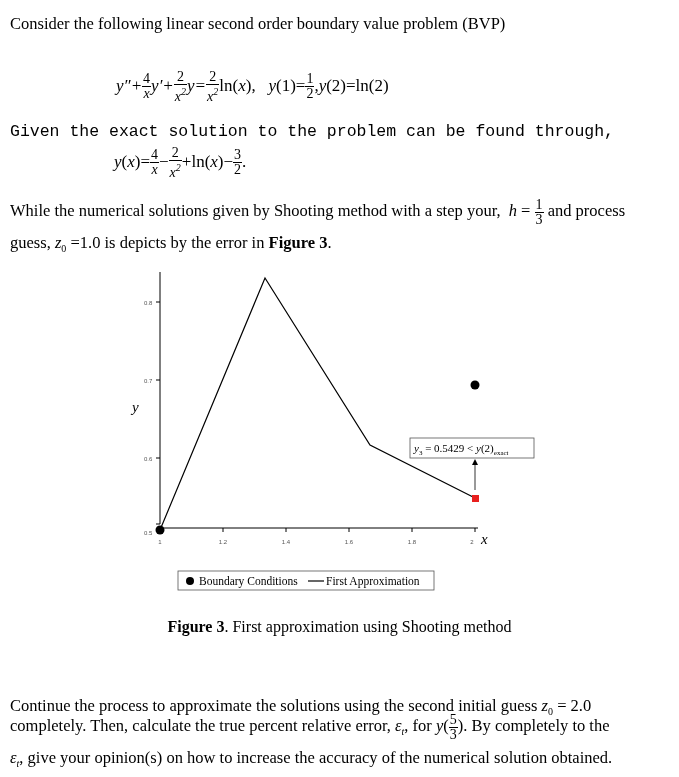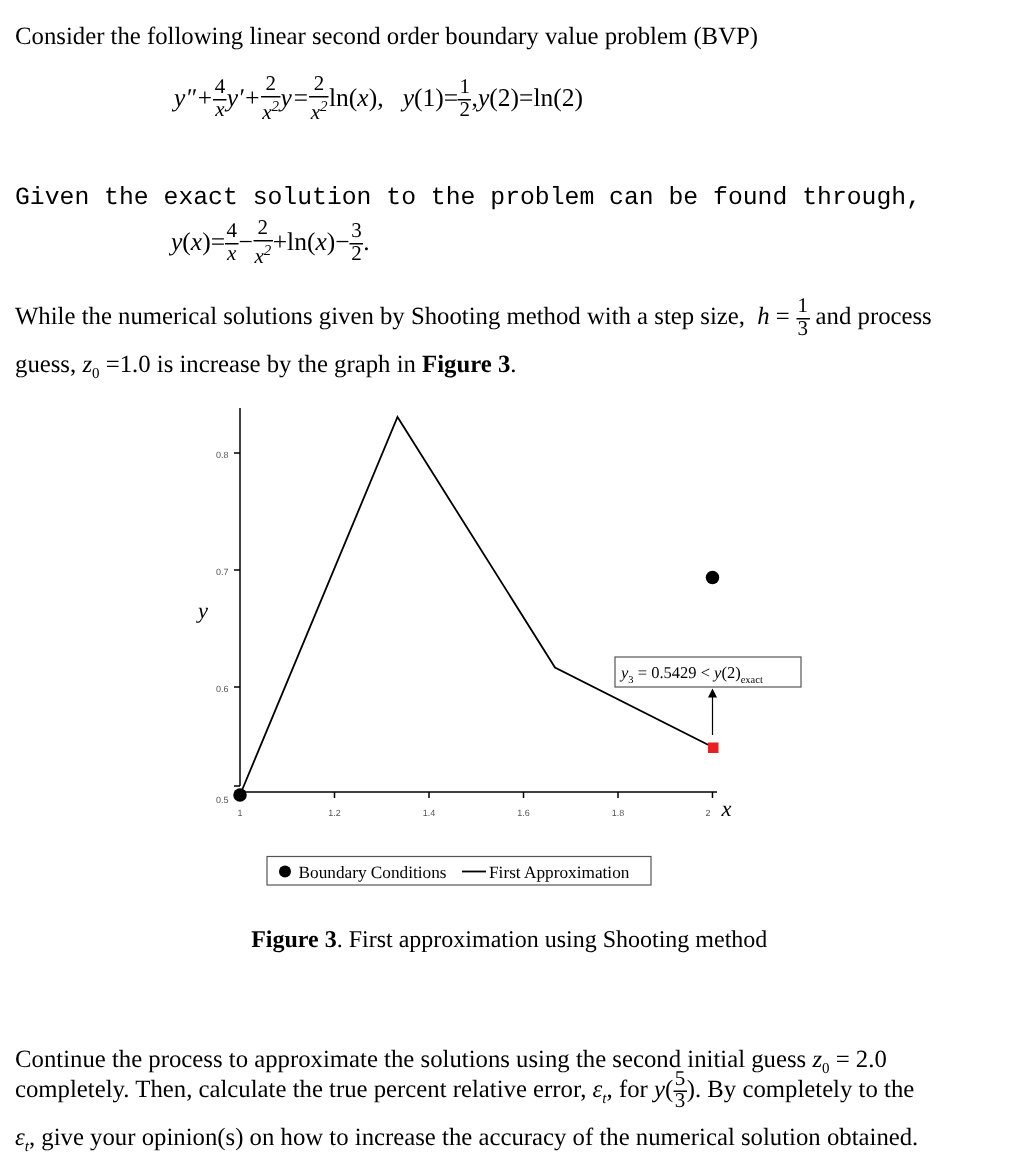--- a/index.html
+++ b/index.html
@@ -15,40 +15,40 @@
     sup { font-size: 10px; }
     sub { font-size: 10px; }
     #chart { position: absolute; left: 110px; top: 262px; }
     .caption { position: absolute; left: 0; width: 679px; text-align: center; top: 618px; font-size: 16px; }
   </style>
 </head>
 <body>
 
 <div class="line" style="top:14px;">Consider the following linear second order boundary value problem (BVP)</div>
 
-<div class="eq math" style="left:116px; top:50px;">
+<div class="eq math" style="left:116px; top:70px;">
   y″+<span class="frac"><span class="num">4</span><span class="den">x</span></span>y′+<span class="frac"><span class="num">2</span><span class="den">x<sup>2</sup></span></span>y=<span class="frac"><span class="num">2</span><span class="den">x<sup>2</sup></span></span><span class="up">ln(</span>x<span class="up">),</span>&nbsp;&nbsp; y<span class="up">(1)=</span><span class="frac"><span class="num">1</span><span class="den" style="font-style:normal">2</span></span><span class="up">,</span>y<span class="up">(2)=ln(2)</span>
 </div>
 
 <div class="line" style="top:122px;font-family:Liberation Mono, monospace;">Given the exact solution to the problem can be found through,</div>
 
 <div class="eq math" style="left:114px; top:146px;">
   y<span class="up">(</span>x<span class="up">)=</span><span class="frac"><span class="num">4</span><span class="den">x</span></span><span class="up">−</span><span class="frac"><span class="num">2</span><span class="den">x<sup>2</sup></span></span><span class="up">+ln(</span>x<span class="up">)−</span><span class="frac"><span class="num">3</span><span class="den" style="font-style:normal">2</span></span><span class="up">.</span>
 </div>
 
 <div class="line" style="top:198px; width:660px;">
-  <span>While the numerical solutions given by Shooting method with a step size,</span>
+  <span>While the numerical solutions given by Shooting method with a step your,</span>
   <span class="math" style="margin-left:4px;">h <span class="up">=</span> <span class="frac"><span class="num">1</span><span class="den" style="font-style:normal">3</span></span></span>
   <span>and process</span>
 </div>
 
 <div class="line" style="top:233px;">
   <span>guess,</span>
   <span class="math">z<sub class="up">0</sub> <span class="up">=1.0</span></span>
-  <span>is increase by the graph in</span>
+  <span>is depicts by the error in</span>
   <b>Figure 3</b><span>.</span>
 </div>
 
 <svg id="chart" width="430" height="340" viewBox="0 0 430 340">
 
   <g>
     <line x1="50" y1="10" x2="50" y2="262" stroke="#000" stroke-width="1"></line>
     <line x1="46" y1="40" x2="50" y2="40" stroke="#000"></line>
     <line x1="46" y1="118" x2="50" y2="118" stroke="#000"></line>
     <line x1="46" y1="196" x2="50" y2="196" stroke="#000"></line>

